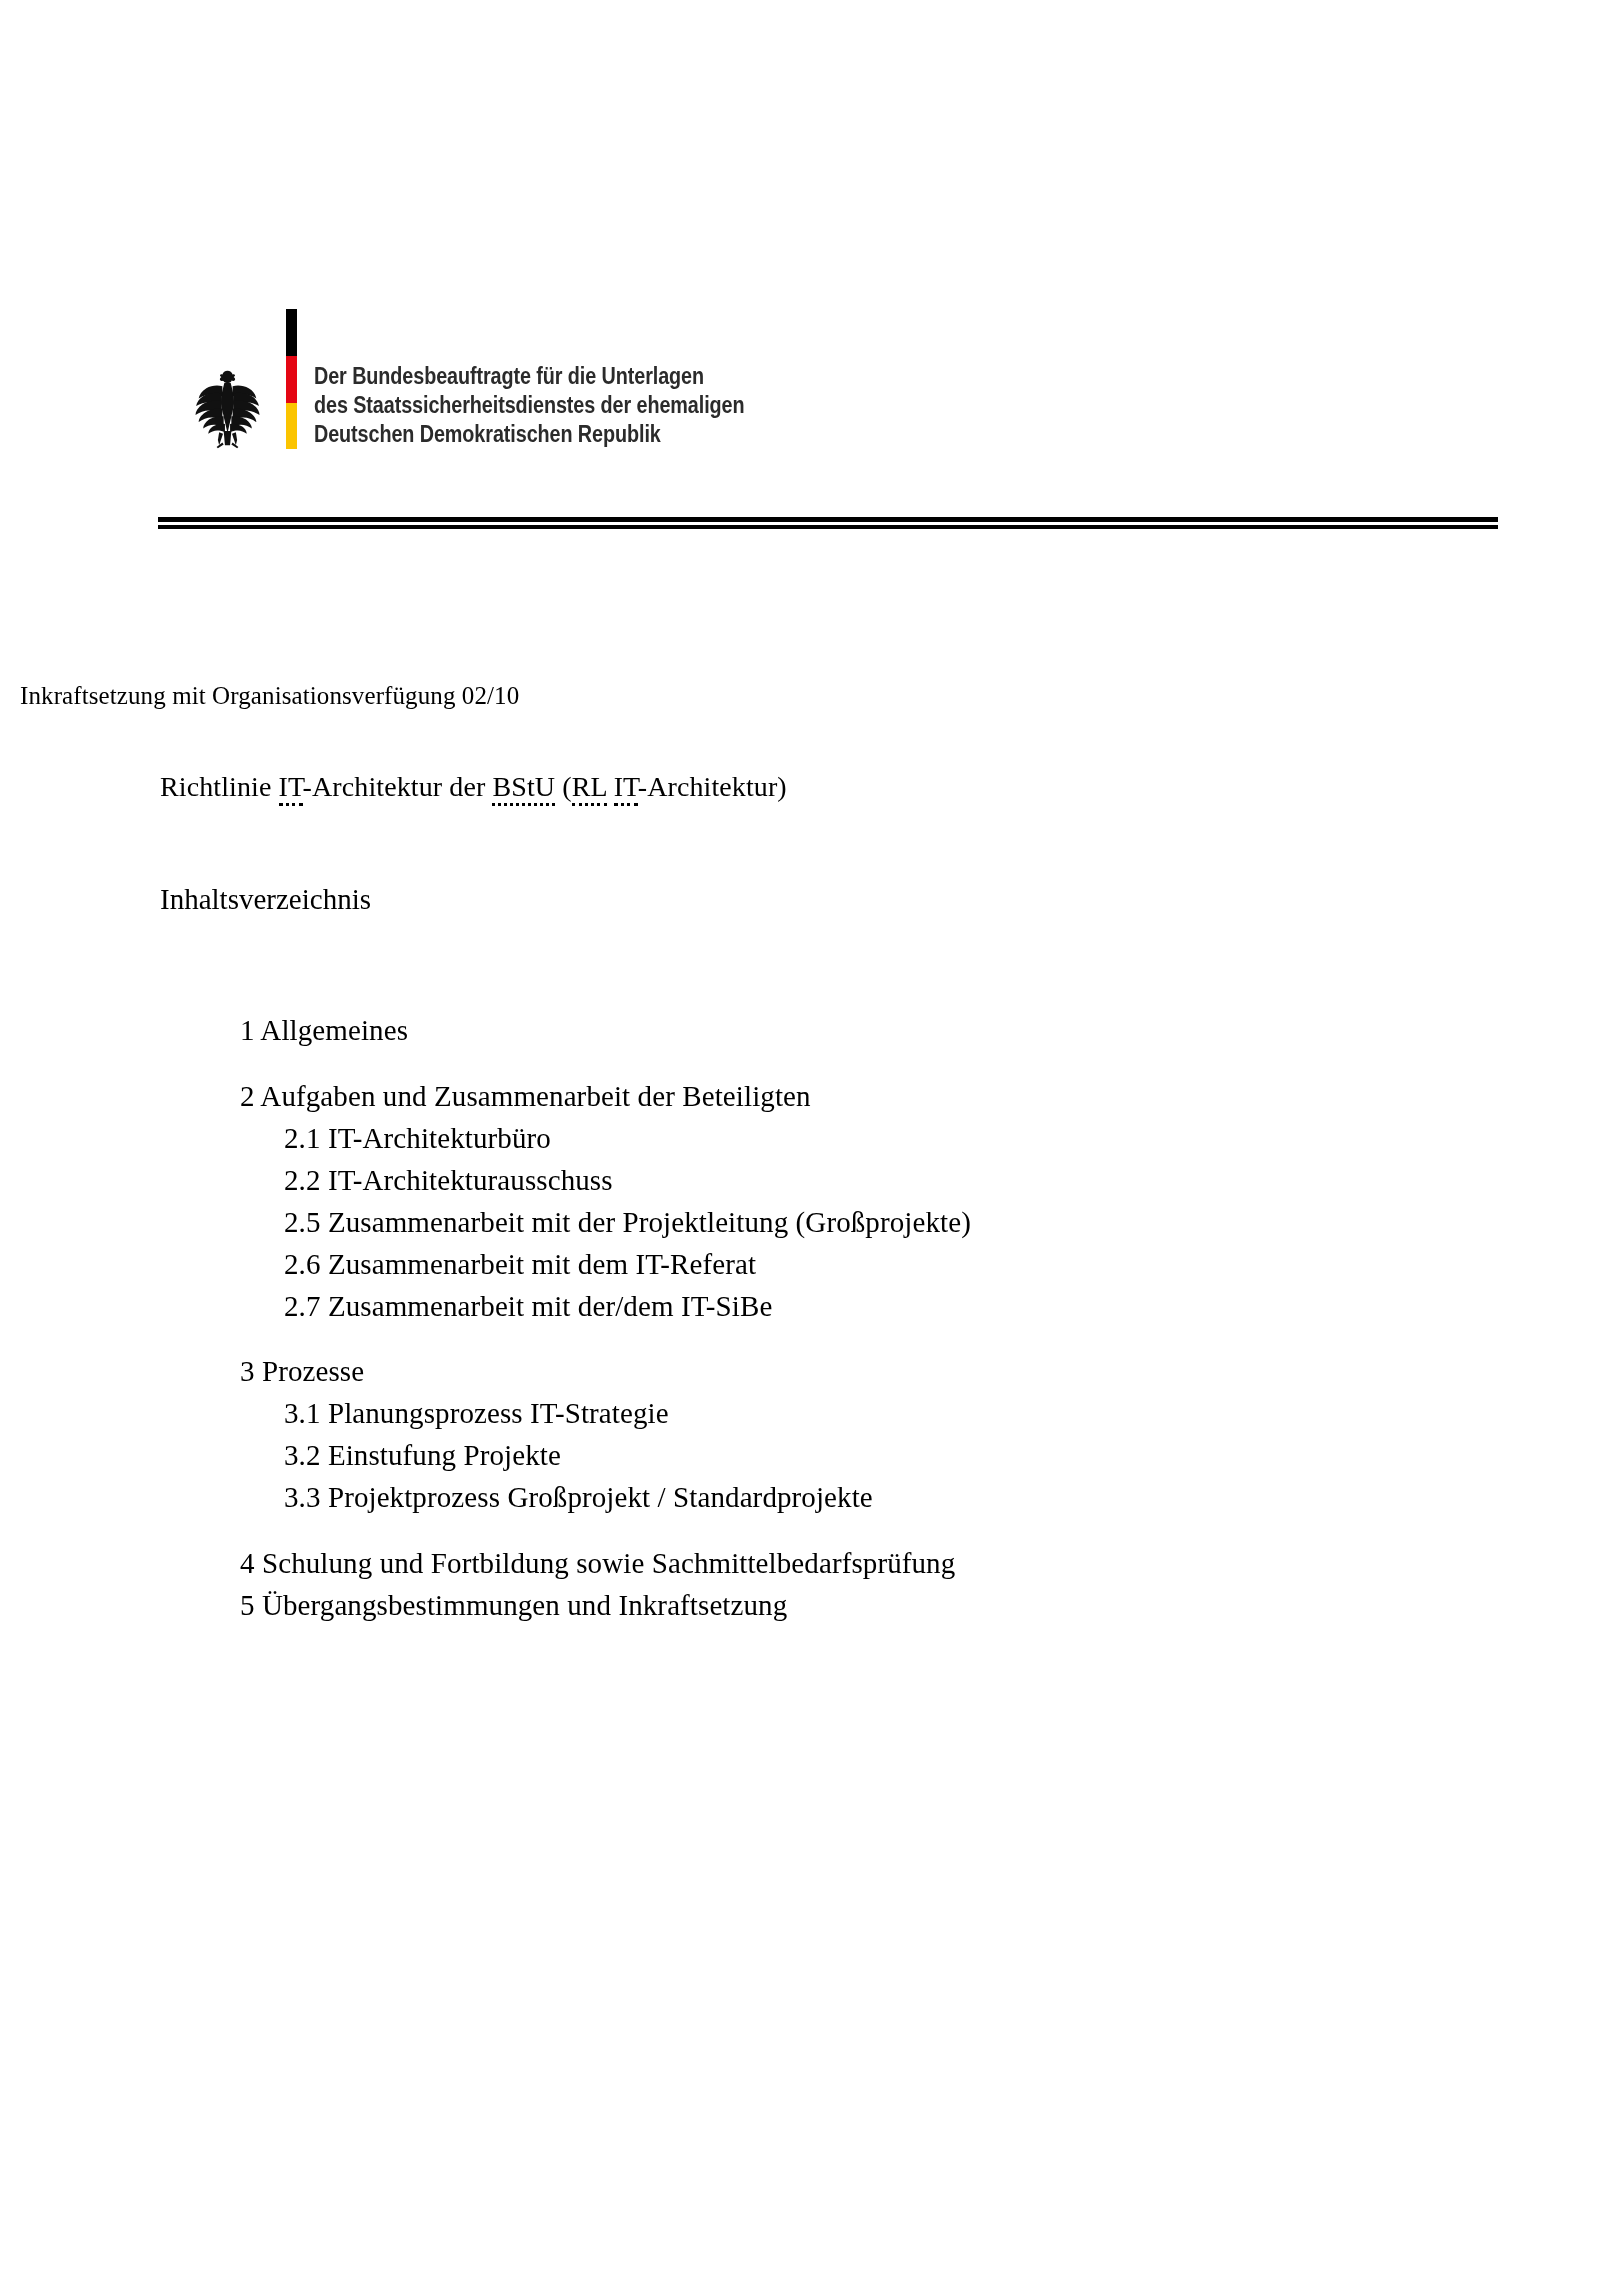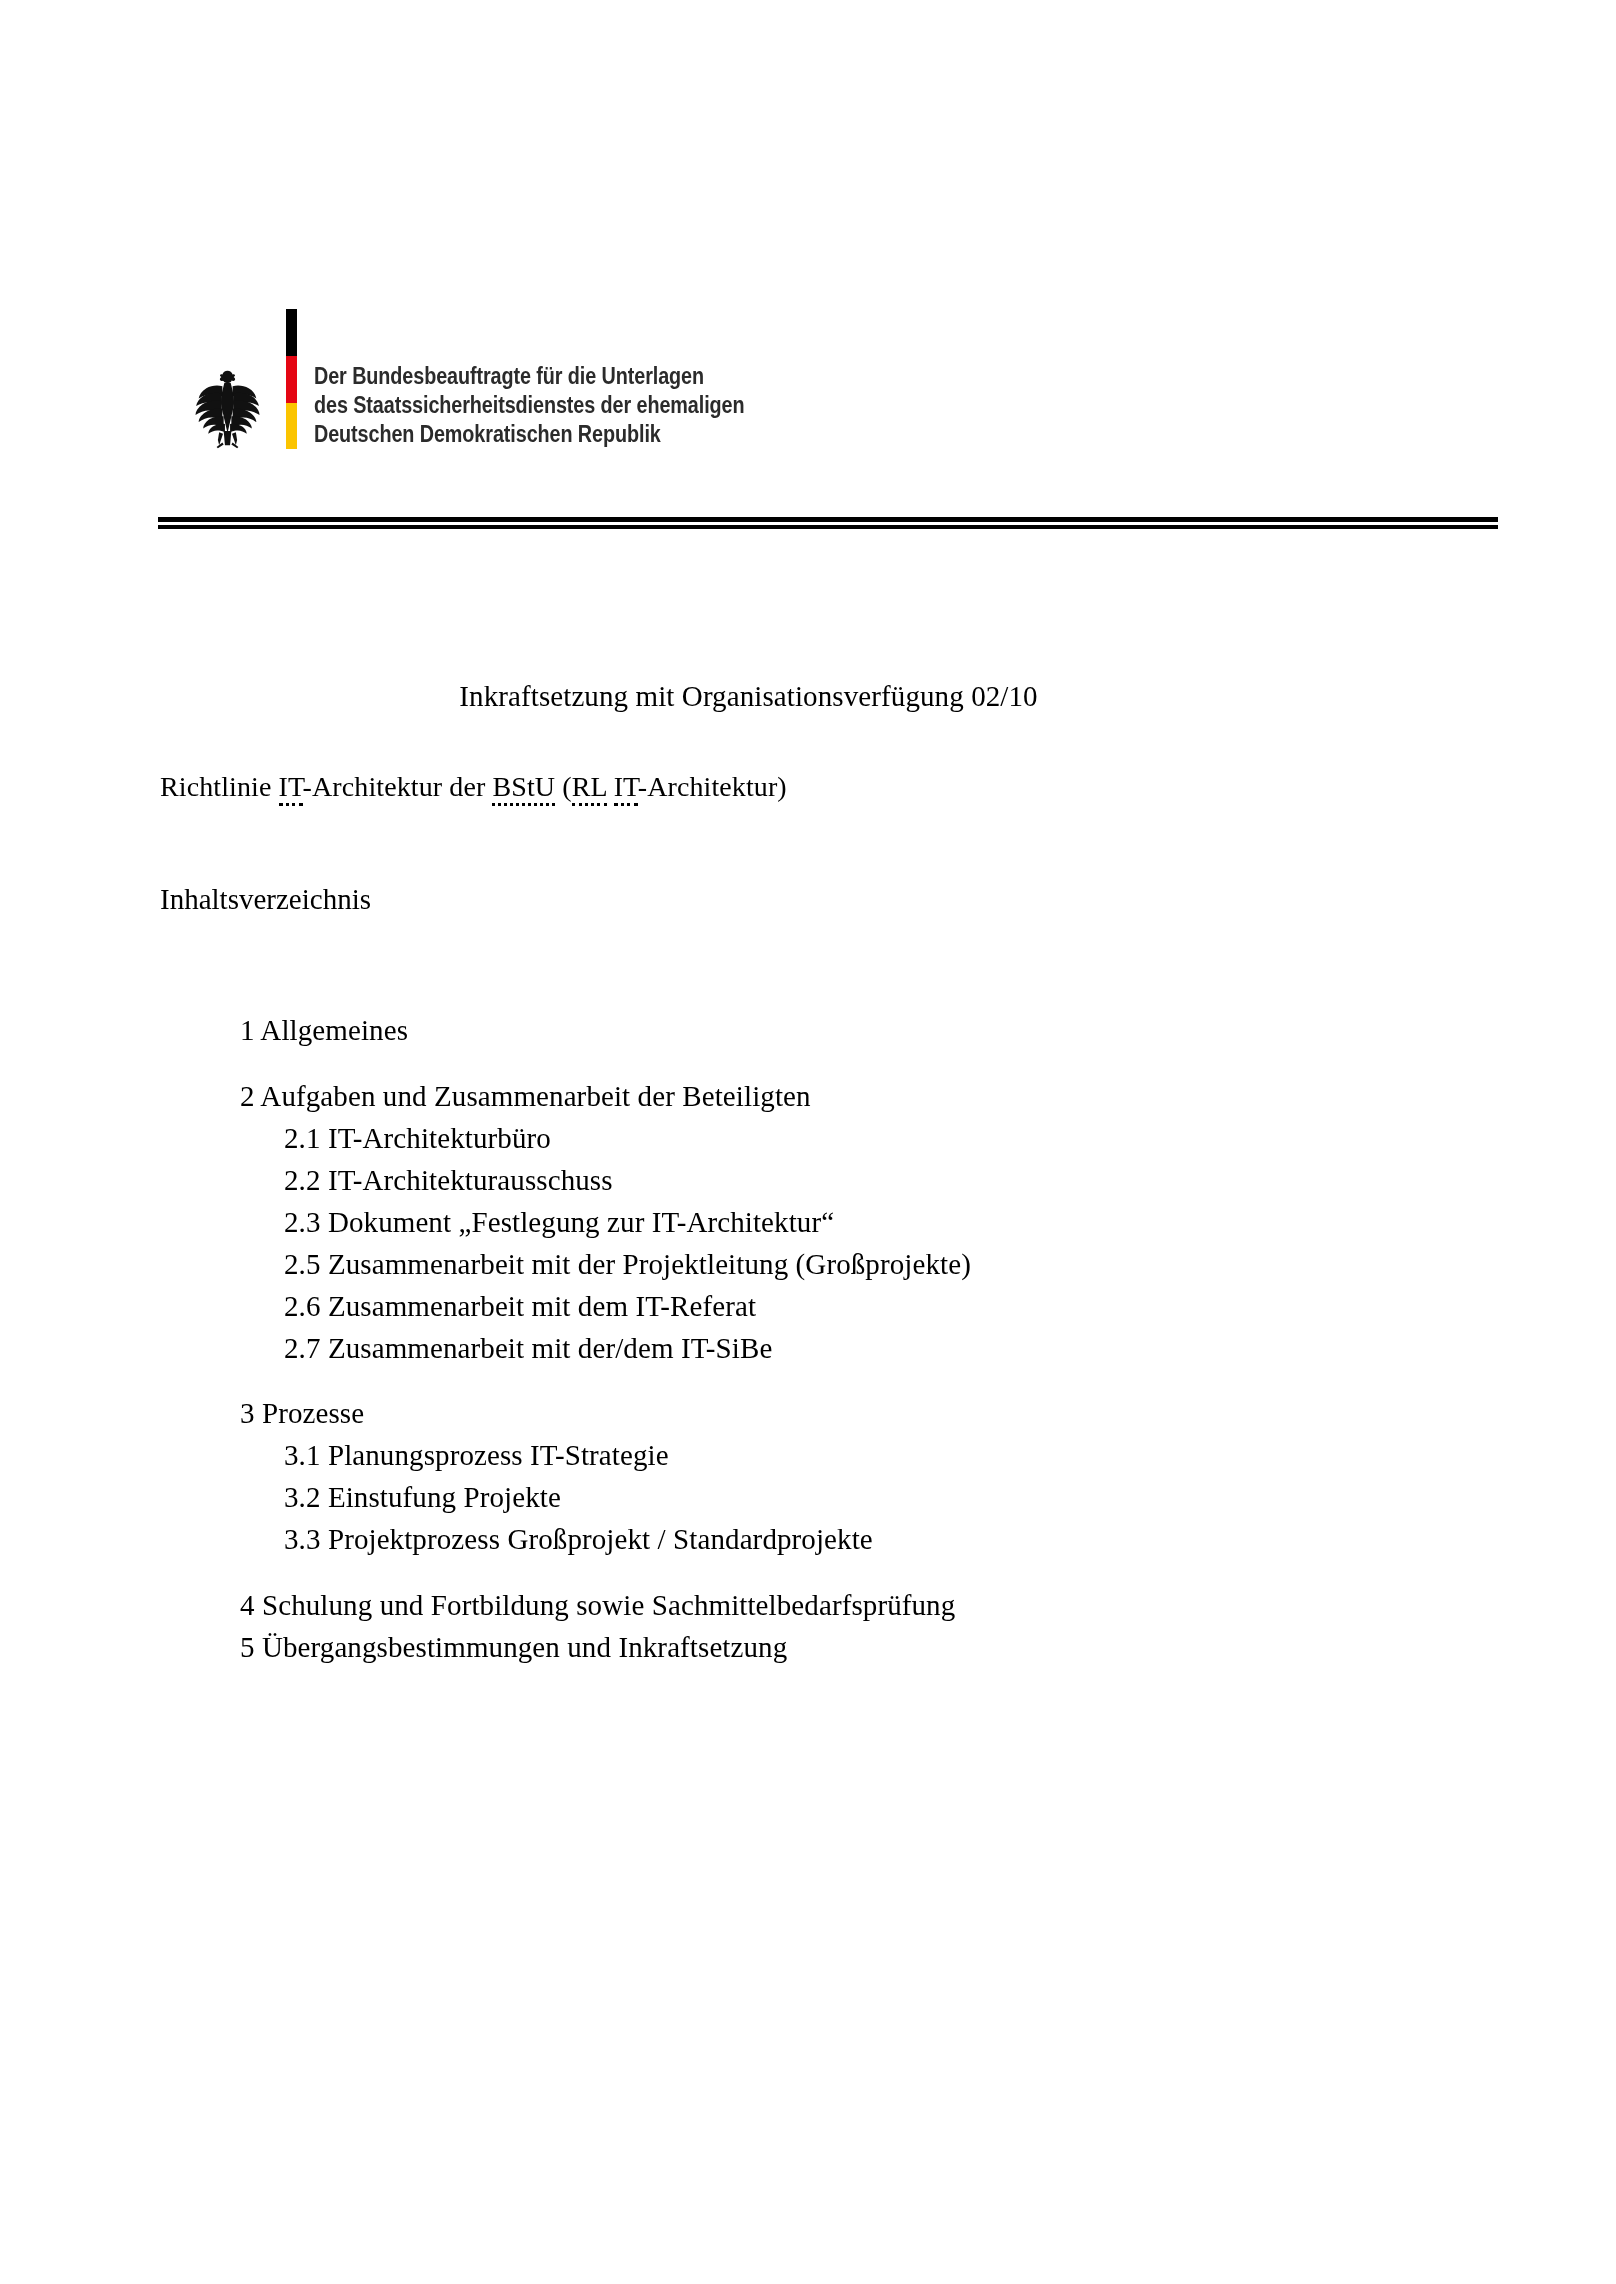--- a/index.html
+++ b/index.html
@@ -93,24 +93,25 @@
     left: 0;
     top: 0;
     width: 1616px;
   }
 
   .meta-line {
     position: absolute;
     left: 0;
     top: 678px;
     width: 1497px;
-    text-align: center;
-    font-size: 29px;
+    text-align: left;
+    font-size: 25px;
     line-height: 36px;
     letter-spacing: 0.1px;
+    padding-left: 20px;
   }
 
   .doc-title {
     position: absolute;
     left: 160px;
     top: 762px;
     font-size: 28px;
     line-height: 50px;
     letter-spacing: 0.1px;
     white-space: nowrap;
@@ -220,21 +221,20 @@
     <div class="toc-heading">Inhaltsverzeichnis</div>
 
     <div class="toc">
         <div class="toc-group">
           <div class="toc-line level-1">1 Allgemeines</div>
         </div>
         <div class="toc-group">
           <div class="toc-line level-1">2 Aufgaben und Zusammenarbeit der Beteiligten</div>
           <div class="toc-line level-2">2.1 IT-Architekturbüro</div>
           <div class="toc-line level-2">2.2 IT-Architekturausschuss</div>
-          <div class="toc-line level-2">2.3 Dokument „Festlegung zur IT-Architektur“</div>
           <div class="toc-line level-2">2.5 Zusammenarbeit mit der Projektleitung (Großprojekte)</div>
           <div class="toc-line level-2">2.6 Zusammenarbeit mit dem IT-Referat</div>
           <div class="toc-line level-2">2.7 Zusammenarbeit mit der/dem IT-SiBe</div>
         </div>
         <div class="toc-group">
           <div class="toc-line level-1">3 Prozesse</div>
           <div class="toc-line level-2">3.1 Planungsprozess IT-Strategie</div>
           <div class="toc-line level-2">3.2 Einstufung Projekte</div>
           <div class="toc-line level-2">3.3 Projektprozess Großprojekt / Standardprojekte</div>
         </div>

